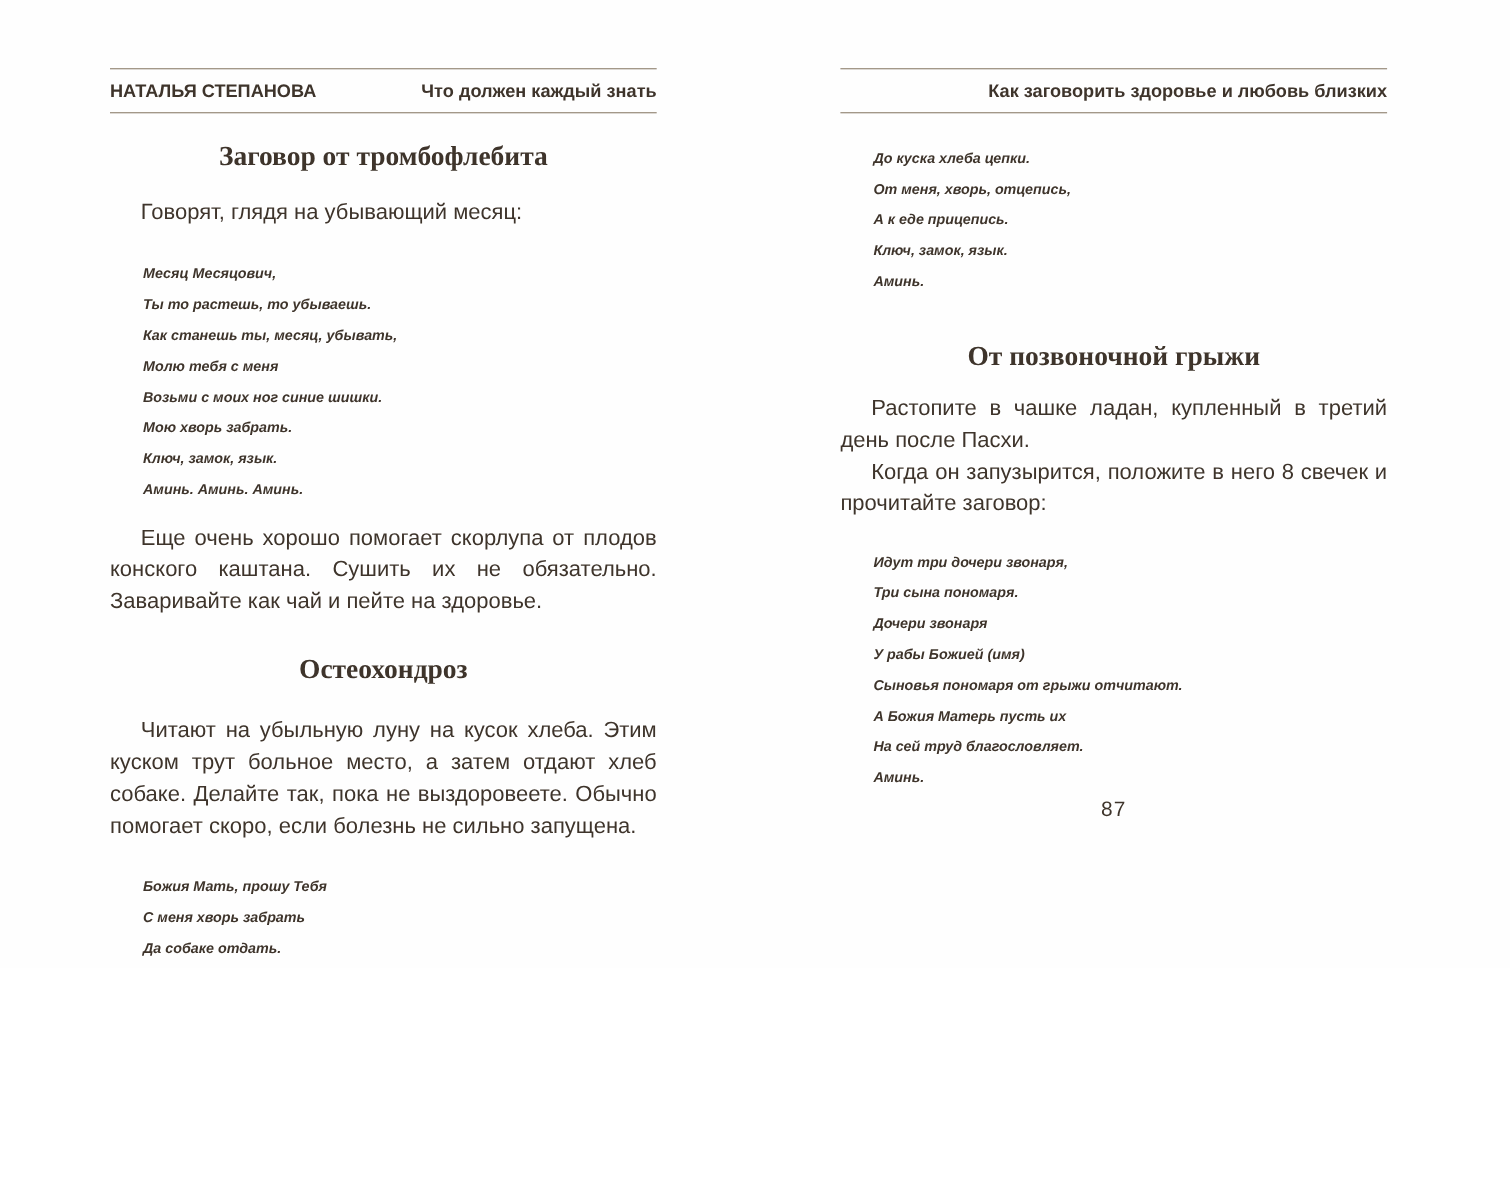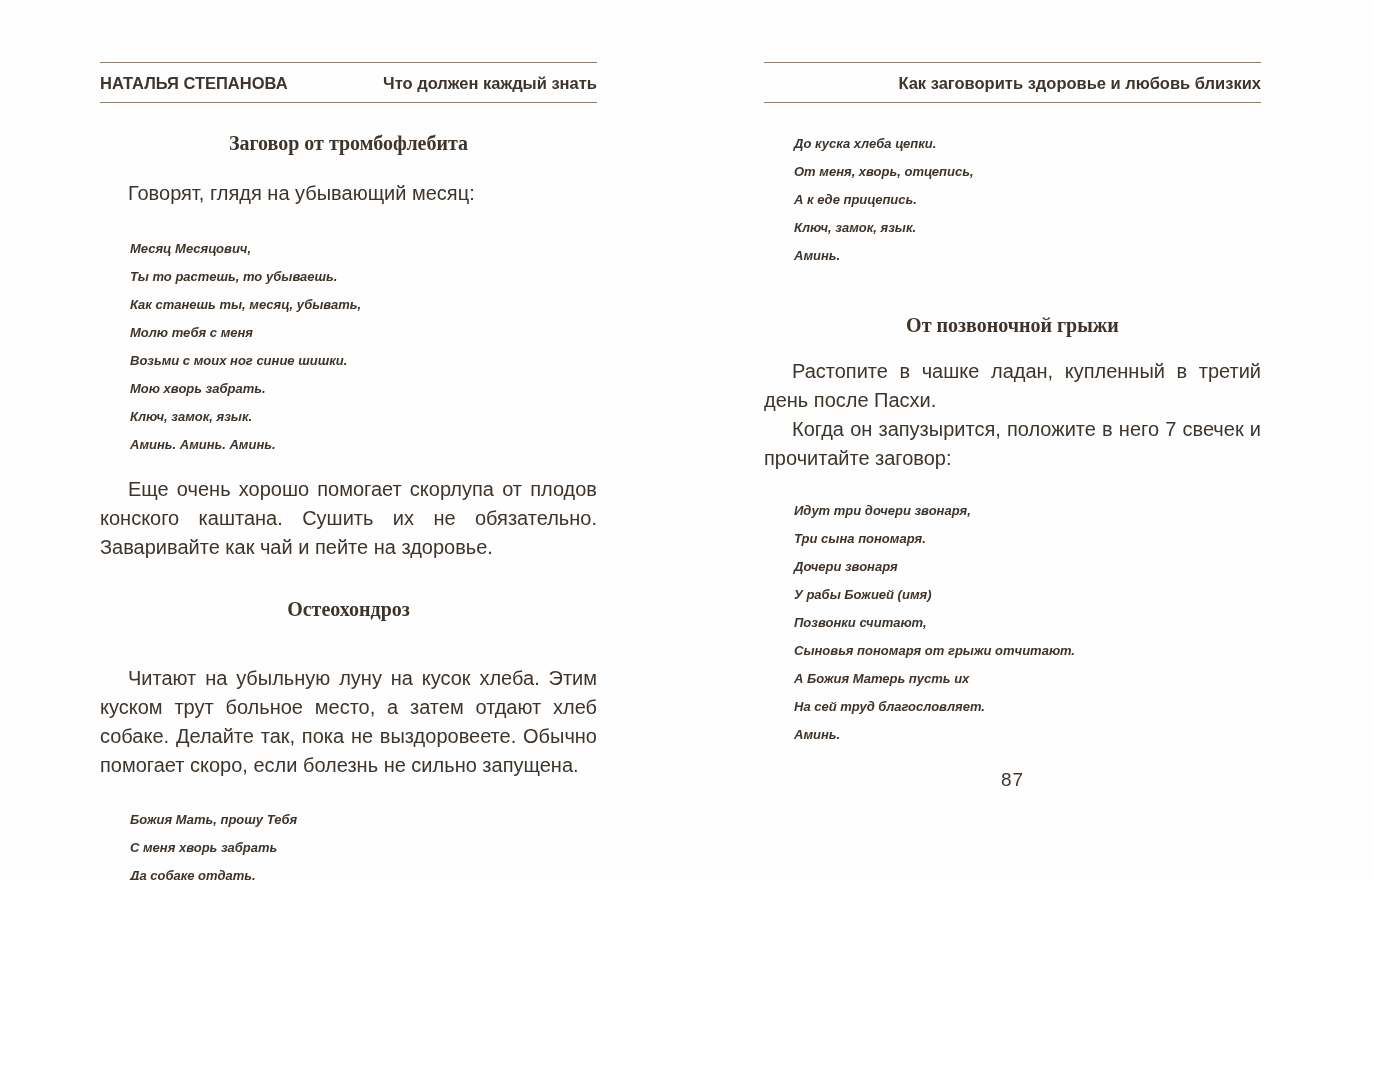--- a/index.html
+++ b/index.html
@@ -37,39 +37,39 @@
     line-height: 18px;
   }
   .running-header.right-only {
     justify-content: flex-end;
     text-align: right;
   }
 
   .section-title {
     font-family: "Liberation Serif", serif;
     font-weight: bold;
-    font-size: 20px;
+    font-size: 25px;
     line-height: 34px;
     text-align: center;
   }
   .page-left .title-1 { margin-top: 23px; }
   .page-left .title-2 { margin-top: 30px; }
   .page-right .title-1 { margin-top: 38px; }
 
   .para {
     font-size: 20px;
     line-height: 29px;
     text-align: justify;
     text-indent: 28px;
   }
   .para.no-justify { text-align: left; }
 
   .page-left  .intro-1 { margin-top: 19px; }
   .page-left  .para-1  { margin-top: 16px; }
-  .page-left  .para-2  { margin-top: 38px; }
+  .page-left  .para-2  { margin-top: 24px; }
   .page-right .para-1  { margin-top: 21px; }
   .page-right .para-2  { margin-top: 15px; }
   .page-right .para-3  { margin-top: 0; }
 
   .verse {
     font-style: italic;
     font-weight: 600;
     font-size: 13px;
     line-height: 28px;
     padding-left: 30px;
@@ -79,21 +79,21 @@
   .page-left  .verse-2 { margin-top: 26px; }
   .page-right .verse-1 { margin-top: 27px; }
   .page-right .verse-2 { margin-top: 24px; }
 
   .page-number {
     font-size: 19px;
     text-align: center;
     letter-spacing: 1px;
   }
   .page-left  .page-number { margin-top: 6px; }
-  .page-right .page-number { margin-top: 20px; text-align: center; }
+  .page-right .page-number { margin-top: 5px; text-align: center; }
 </style>
 </head>
 <body>
 
 <div class="spread">
 
   <div class="page page-left">
 
     <div class="running-header">
       <span>НАТАЛЬЯ СТЕПАНОВА</span>
@@ -144,28 +144,27 @@
       <div class="verse-line">А к еде прицепись.</div>
       <div class="verse-line">Ключ, замок, язык.</div>
       <div class="verse-line">Аминь.</div>
     </div>
 
 
     <div class="section-title title-1">От позвоночной грыжи</div>
 
     <div class="para para-2">Растопите в чашке ладан, купленный в третий день после Пасхи.</div>
 
-    <div class="para para-3">Когда он запузырится, положите в него 7 свечек и прочитайте заговор:</div>
+    <div class="para para-3">Когда он запузырится, положите в него 8 свечек и прочитайте заговор:</div>
 
     <div class="verse verse-2">
       <div class="verse-line">Идут три дочери звонаря,</div>
       <div class="verse-line">Три сына пономаря.</div>
       <div class="verse-line">Дочери звонаря</div>
       <div class="verse-line">У рабы Божией (имя)</div>
-      <div class="verse-line">Позвонки считают,</div>
       <div class="verse-line">Сыновья пономаря от грыжи отчитают.</div>
       <div class="verse-line">А Божия Матерь пусть их</div>
       <div class="verse-line">На сей труд благословляет.</div>
       <div class="verse-line">Аминь.</div>
     </div>
 
     <div class="page-number">87</div>
   </div>
 
 </div>

